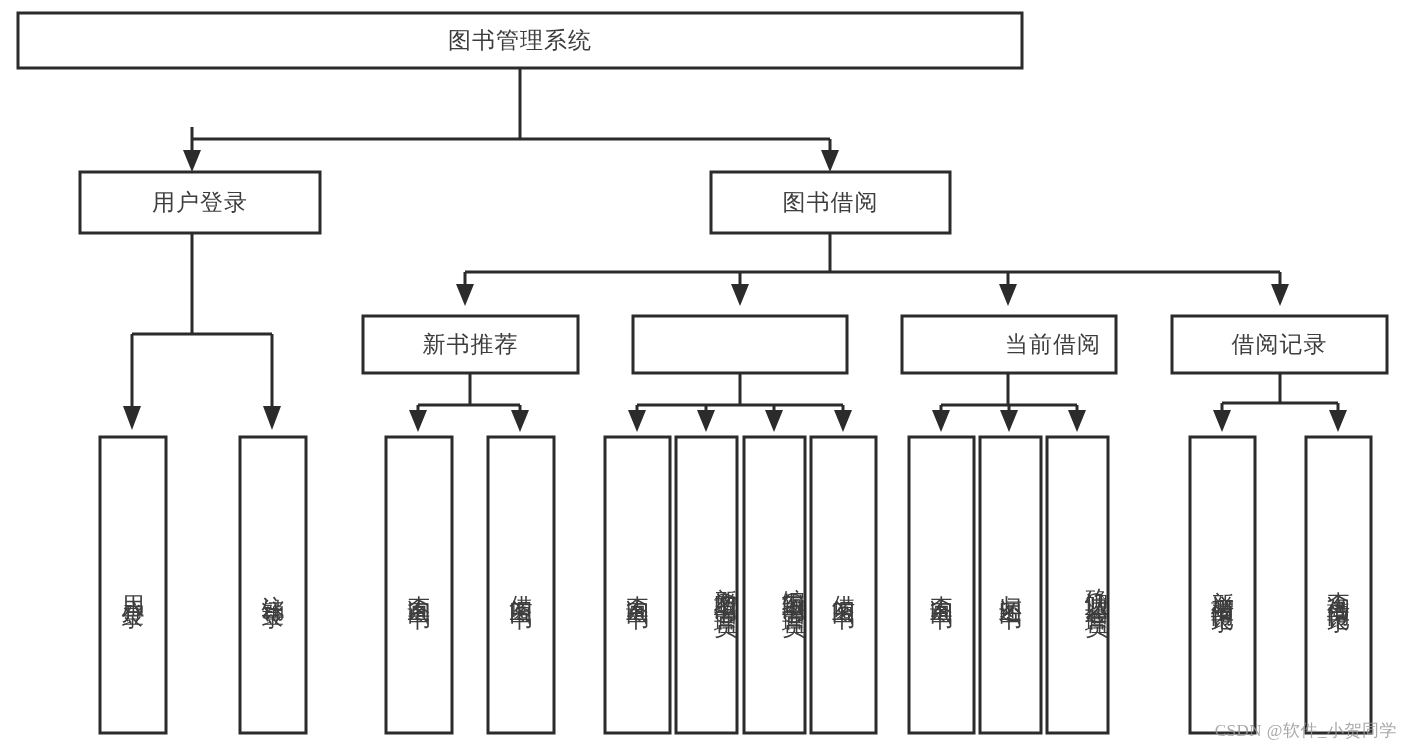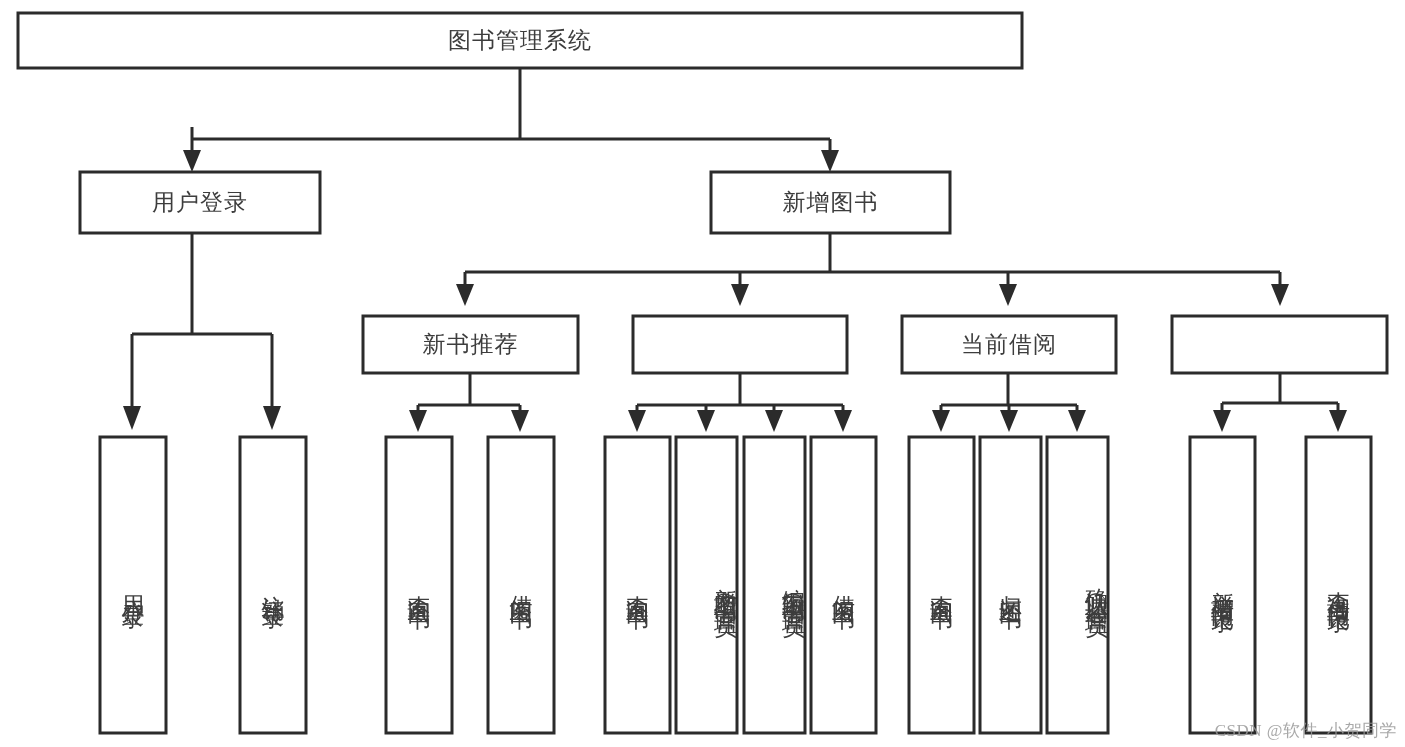--- a/index.html
+++ b/index.html
@@ -184,24 +184,25 @@
     <rect class="node-box" x="980" y="437" width="61" height="296"></rect>
     <rect class="node-box" x="1047" y="437" width="61" height="296"></rect>
 
     <rect class="node-box" x="1190" y="437" width="65" height="296"></rect>
     <rect class="node-box" x="1306" y="437" width="65" height="296"></rect>
   </svg>
 
   <div class="node-label-h" style="left:18px; top:13px; width:1004px; height:55px;">图书管理系统</div>
 
   <div class="node-label-h" style="left:80px; top:172px; width:240px; height:61px;">用户登录</div>
-  <div class="node-label-h" style="left:711px; top:172px; width:239px; height:61px;">新增图书</div>
+  <div class="node-label-h" style="left:711px; top:172px; width:239px; height:61px;">图书借阅</div>
 
   <div class="node-label-h" style="left:363px; top:316px; width:215px; height:57px;text-align:center;">新书推荐</div>
-  <div class="node-label-h" style="left:902px; top:316px; width:214px; height:57px;">当前借阅</div>
+  <div class="node-label-h" style="left:902px; top:316px; width:214px; height:57px;padding-left:44px;">当前借阅</div>
+  <div class="node-label-h" style="left:1172px; top:316px; width:215px; height:57px;">借阅记录</div>
 
   <div class="node-label-v" style="left:100px; top:437px; width:66px; height:296px;">用户登录</div>
   <div class="node-label-v" style="left:240px; top:437px; width:66px; height:296px;">注销登录</div>
 
   <div class="node-label-v" style="left:386px; top:437px; width:66px; height:296px;">查询图书</div>
   <div class="node-label-v" style="left:488px; top:437px; width:66px; height:296px;">借阅图书</div>
 
   <div class="node-label-v" style="left:605px; top:437px; width:65px; height:296px;">查询图书</div>
   <div class="node-label-v" style="left:676px; top:443px; width:61px; height:290px; align-items:flex-start;">新增图书（管理员）</div>
   <div class="node-label-v" style="left:744px; top:443px; width:61px; height:290px; align-items:flex-start;">编辑图书（管理员）</div>

